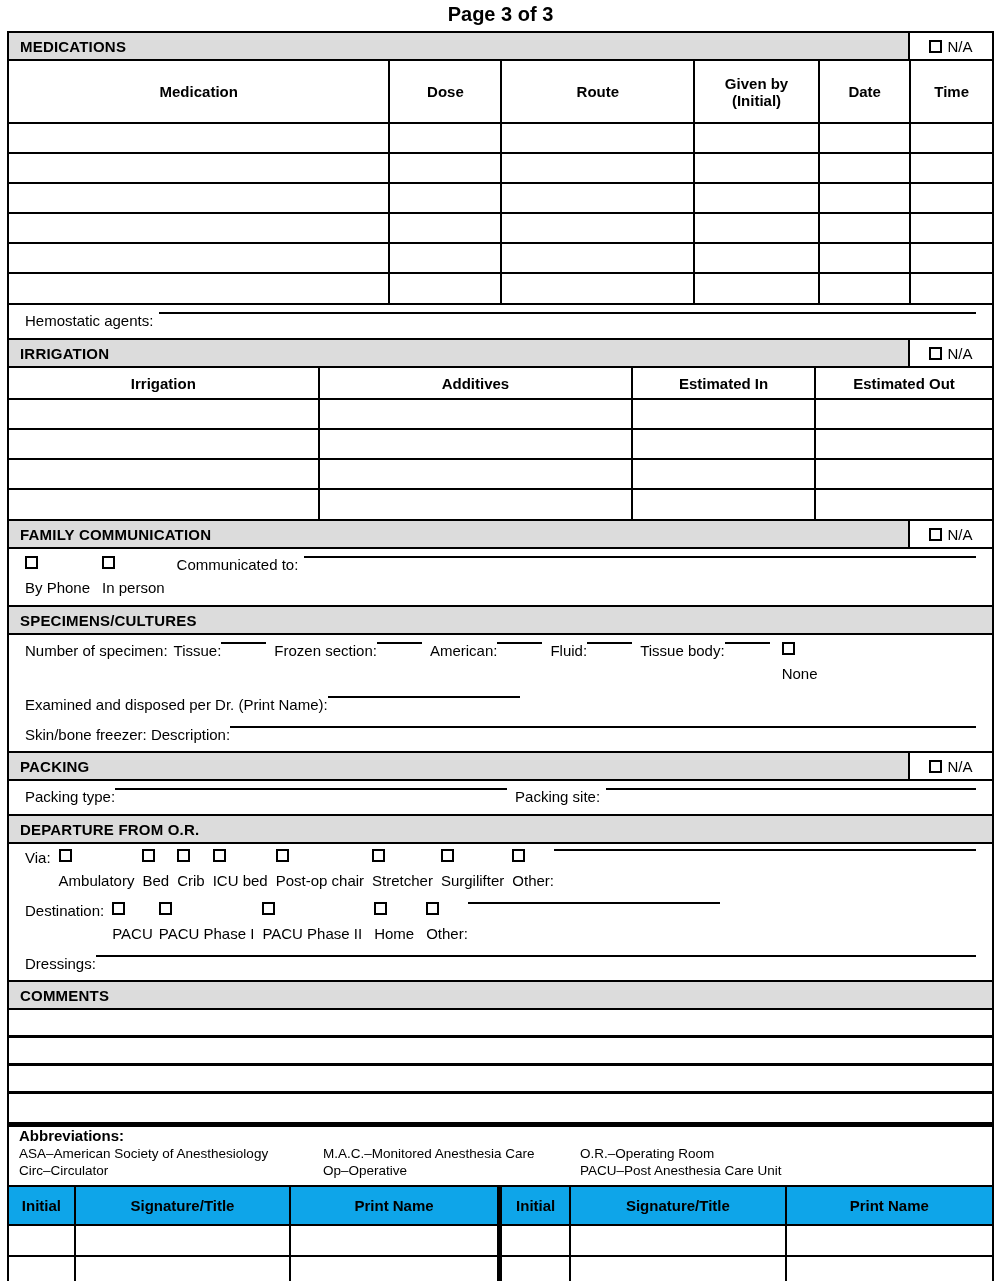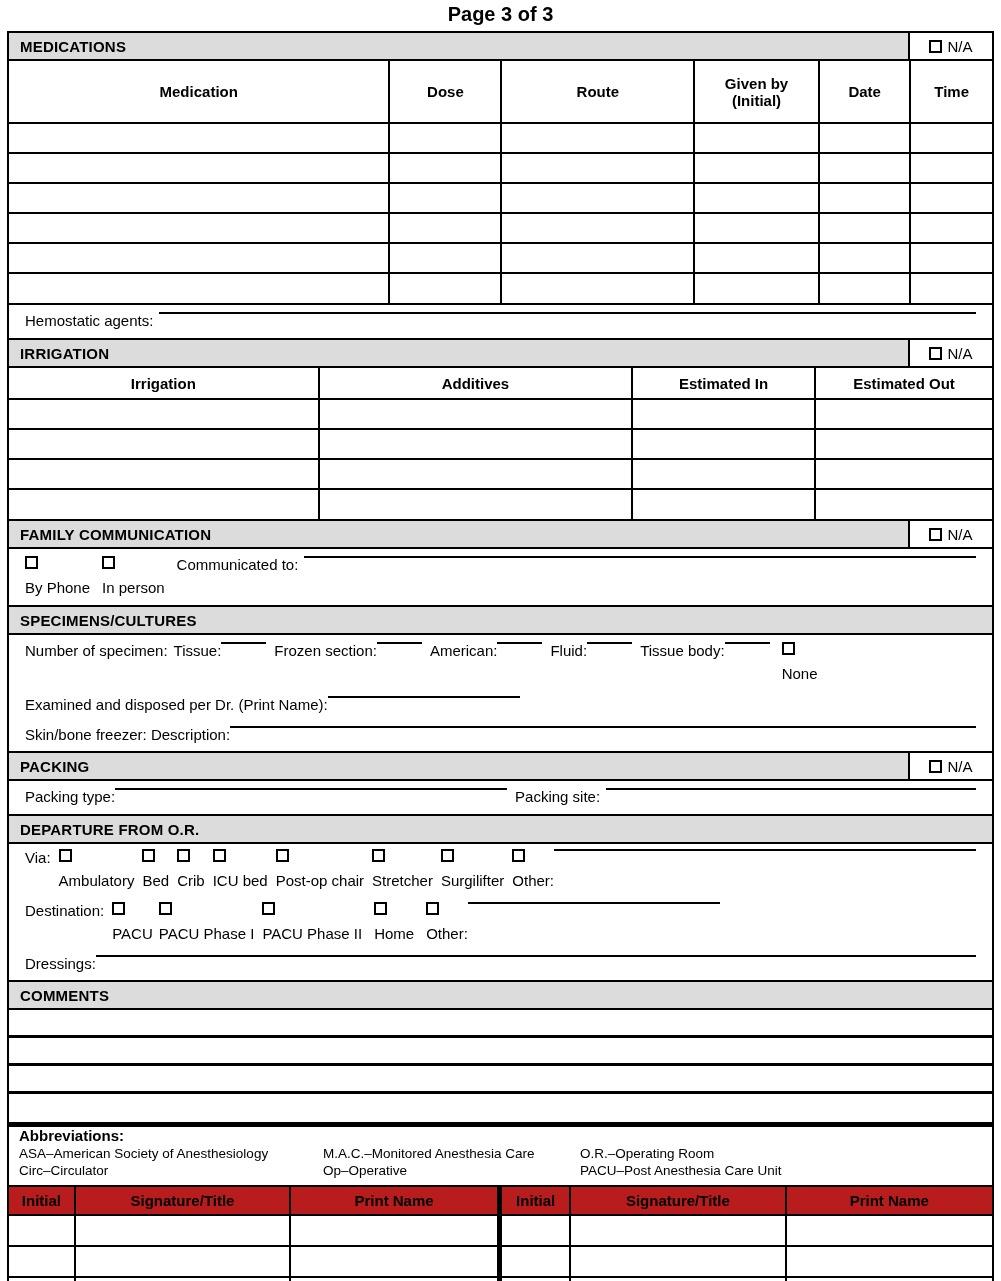--- a/index.html
+++ b/index.html
@@ -42,21 +42,21 @@
     font-size: 15px;
   }
 
   table.grid { width: 100%; border-collapse: collapse; table-layout: fixed; border-style: hidden; }
   table.grid th, table.grid td { border: 2px solid #000; padding: 2px 4px; }
   table.grid th { font-weight: bold; text-align: center; font-size: 15px; }
   table.med thead th { height: 62px; }
   table.med tbody td { height: 30px; }
   table.irr thead th { height: 31px; }
   table.irr tbody td { height: 30px; }
-  table.sig thead th { height: 28px; background: #b91c1c; }
+  table.sig thead th { height: 38px; background: #0ea5e9; }
   table.sig tbody td { height: 31px; }
   table.sig .mid { border-left: 5px solid #000; }
 
   .fline {
     display: flex;
     align-items: flex-start;
     padding: 7px 16px 9px;
     white-space: nowrap;
   }
   .fline.tight { padding-top: 5px; padding-bottom: 8px; }

